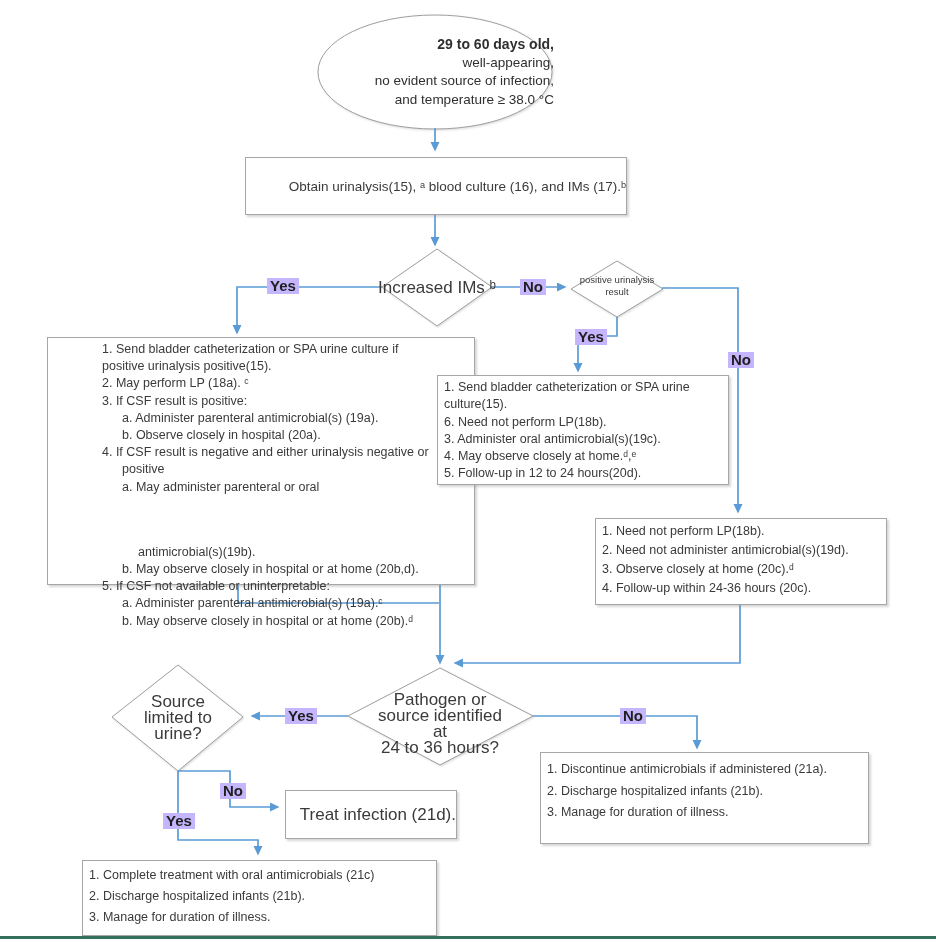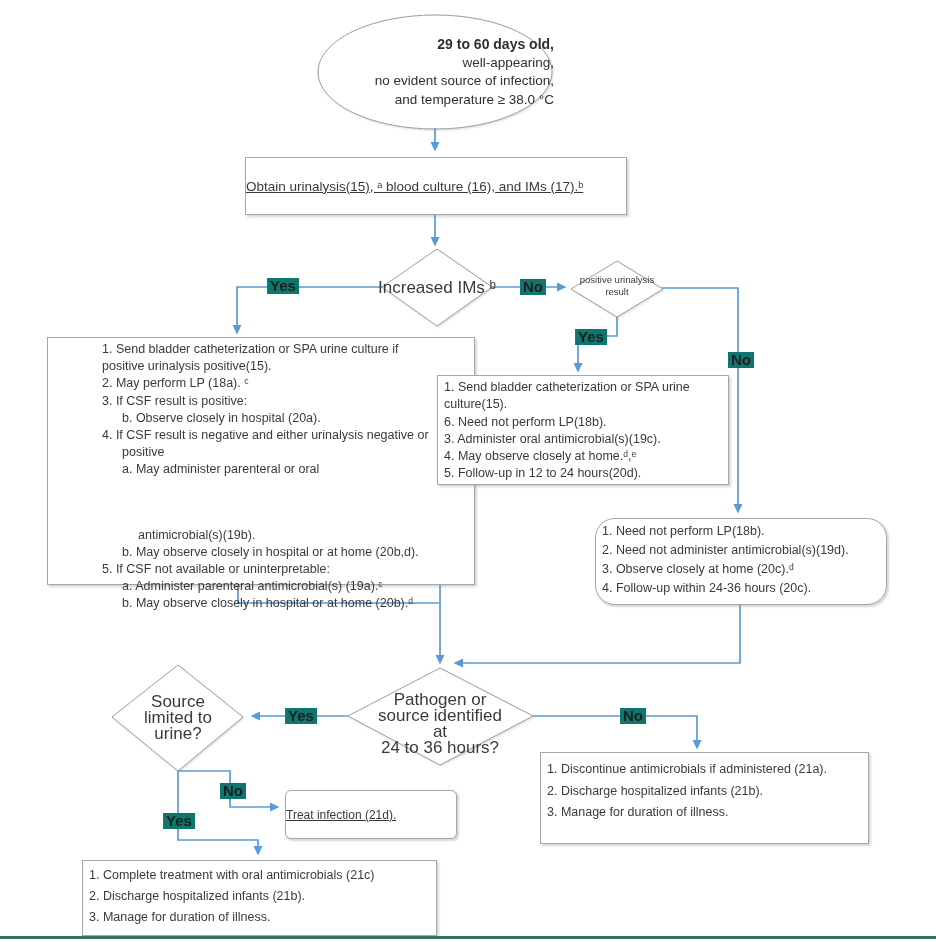--- a/index.html
+++ b/index.html
@@ -7,33 +7,33 @@
          font-family:"Liberation Sans",sans-serif;color:#3a3a3a;}
   svg.layer{position:absolute;left:0;top:0;width:936px;height:942px;}
   .shape{fill:#ffffff;stroke:#9e9e9e;stroke-width:1;}
   .flow{fill:none;stroke:#5b9bd5;stroke-width:1.7;}
   .box{position:absolute;background:#ffffff;border:1px solid #a6a6a6;
        box-shadow:1.5px 1.5px 2px rgba(140,140,140,.35);font-size:12.5px;color:#3a3a3a;}
   .ln{white-space:nowrap;}
   .i0{padding-left:6px;}
   .i1{padding-left:26px;}
   .i2{padding-left:42px;margin-top:48px;}
-  .center-text{display:flex;align-items:center;justify-content:flex-start;text-align:center;text-decoration:underline;}
+  .center-text{display:flex;align-items:center;justify-content:flex-end;text-align:center;}
   .nodelabel{position:absolute;text-align:center;line-height:15px;font-size:17px;color:#3a3a3a;}
   .edge-label{position:absolute;transform:translate(-50%,-50%);font-weight:bold;font-size:15px;
-              color:#1f1f1f;background:#0f766e;padding:0 3px;line-height:16px;}
+              color:#1f1f1f;background:#c4b5fd;padding:0 3px;line-height:16px;}
   .oval-text{position:absolute;left:318px;top:35px;width:236px;text-align:right;
              font-size:13.5px;line-height:18.5px;color:#2f2f2f;}
   .oval-text .first{font-weight:bold;font-size:14px;}
   #obtain-box{left:245px;top:157px;width:380px;height:56px;font-size:13.5px;}
   #left-box{left:47px;top:337px;width:378px;height:243px;line-height:17.2px;padding-top:3px;padding-left:48px;}
   #mid-box{left:437px;top:375px;width:290px;height:105px;line-height:17.3px;padding-top:3px;}
-  #right-box{left:595px;top:518px;width:290px;height:82px;line-height:19px;padding-top:3px;border-radius:20px;}
+  #right-box{left:595px;top:518px;width:290px;height:82px;line-height:19px;padding-top:3px;}
   #discontinue-box{left:540px;top:752px;width:327px;height:84px;line-height:21.5px;padding-top:6px;}
-  #treat-box{left:285px;top:790px;width:170px;height:47px;font-size:12px;border-radius:6px;}
+  #treat-box{left:285px;top:790px;width:170px;height:47px;font-size:17px;}
   #complete-box{left:82px;top:860px;width:353px;height:70px;line-height:21px;padding-top:4px;}
   #d1-label{left:377px;top:280px;width:120px;}
   #d2-label{left:567px;top:274px;width:100px;font-size:9.5px;line-height:12px;}
   #d3-label{left:370px;top:692px;width:140px;line-height:16px;}
   #d4-label{left:128px;top:694px;width:100px;line-height:16px;}
   #bottom-bar{position:absolute;left:0;top:936px;width:936px;height:3px;}
 </style>
 </head>
 <body>
 
@@ -105,20 +105,21 @@
   <div class="edge-label" style="left:301px;top:716px;">Yes</div>
   <div class="edge-label" style="left:633px;top:716px;">No</div>
   <div class="edge-label" style="left:179px;top:821px;">Yes</div>
   <div class="edge-label" style="left:233px;top:791px;">No</div>
 
   <div id="left-box" class="box">
       <div class="ln i0">1. Send bladder catheterization or SPA urine culture if</div>
       <div class="ln i0">positive urinalysis positive(15).</div>
       <div class="ln i0">2. May perform LP (18a). ᶜ</div>
       <div class="ln i0">3. If CSF result is positive:</div>
+      <div class="ln i1">a. Administer parenteral antimicrobial(s) (19a).</div>
       <div class="ln i1">b. Observe closely in hospital (20a).</div>
       <div class="ln i0">4. If CSF result is negative and either urinalysis negative or</div>
       <div class="ln i1">positive</div>
       <div class="ln i1">a. May administer parenteral or oral</div>
       <div class="ln i2">antimicrobial(s)(19b).</div>
       <div class="ln i1">b. May observe closely in hospital or at home (20b,d).</div>
       <div class="ln i0">5. If CSF not available or uninterpretable:</div>
       <div class="ln i1">a. Administer parenteral antimicrobial(s) (19a).ᶜ</div>
       <div class="ln i1">b. May observe closely in hospital or at home (20b).ᵈ</div>
     </div>

